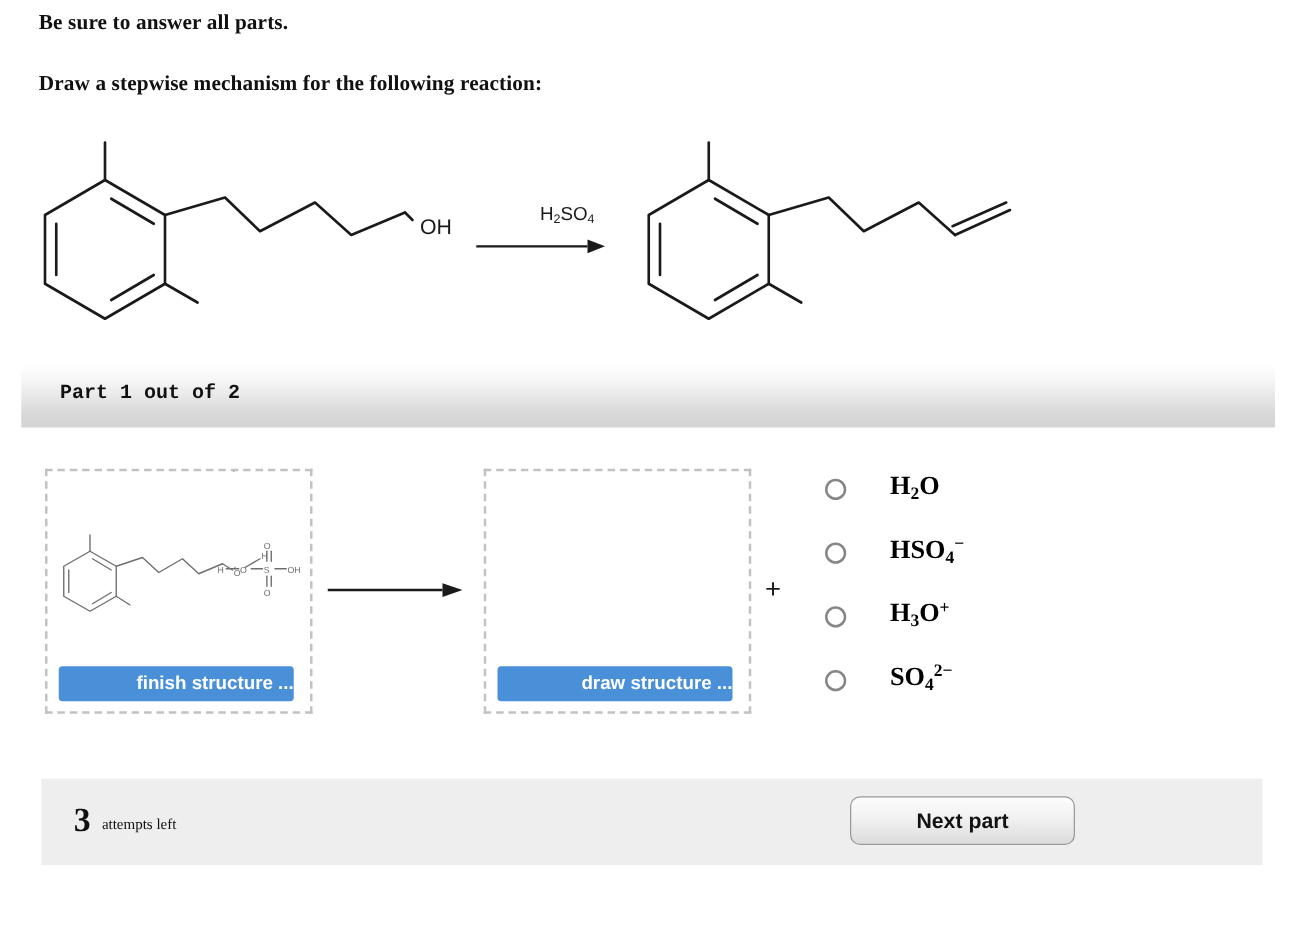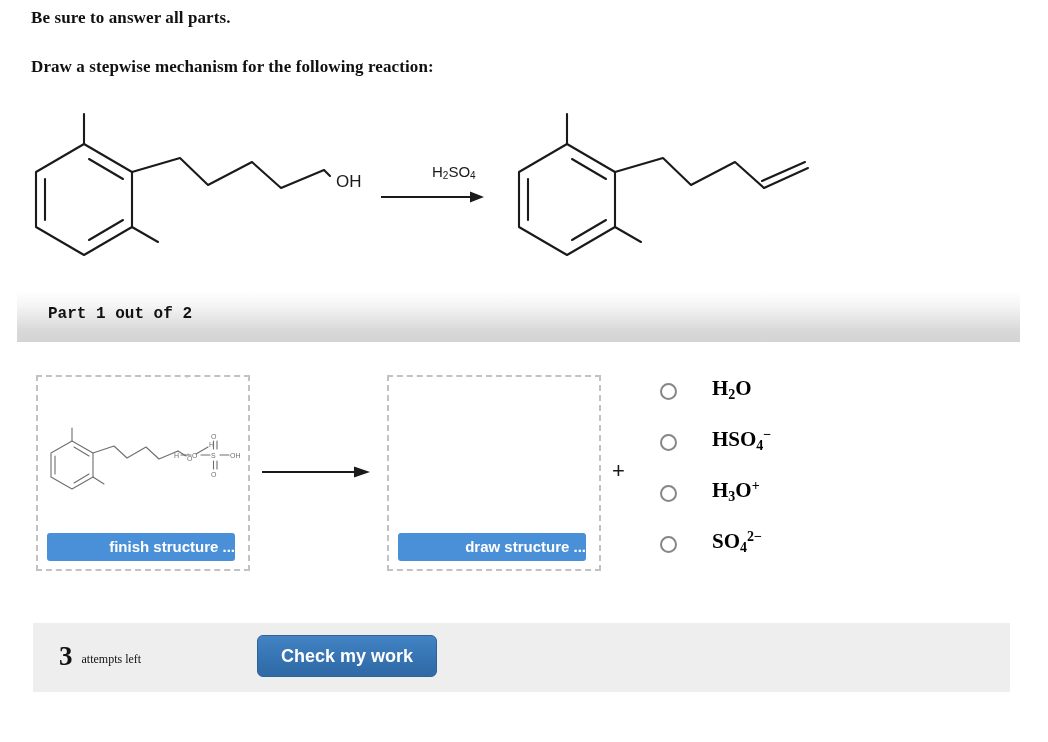--- a/index.html
+++ b/index.html
@@ -367,14 +367,14 @@
       <span class="option-label">SO<sub>4</sub><sup>2−</sup></span>
     </div>
   </div>
 </div>
 
 <div id="footer-bar">
   <div id="attempts-wrap">
     <span id="attempts-count">3</span>
     <span id="attempts-text">attempts left</span>
   </div>
-  <button id="check-button">Check my work</button>
+  <button id="next-part-button">Next part</button>
 </div>
 
 </body></html>

